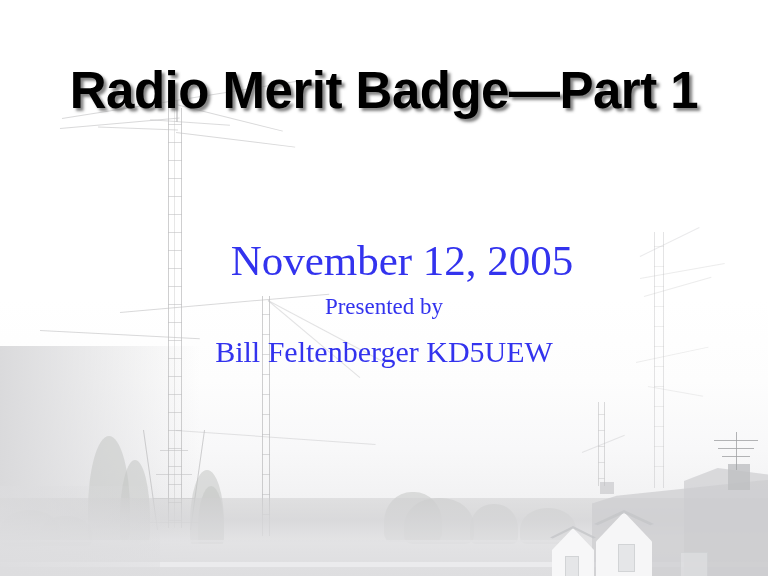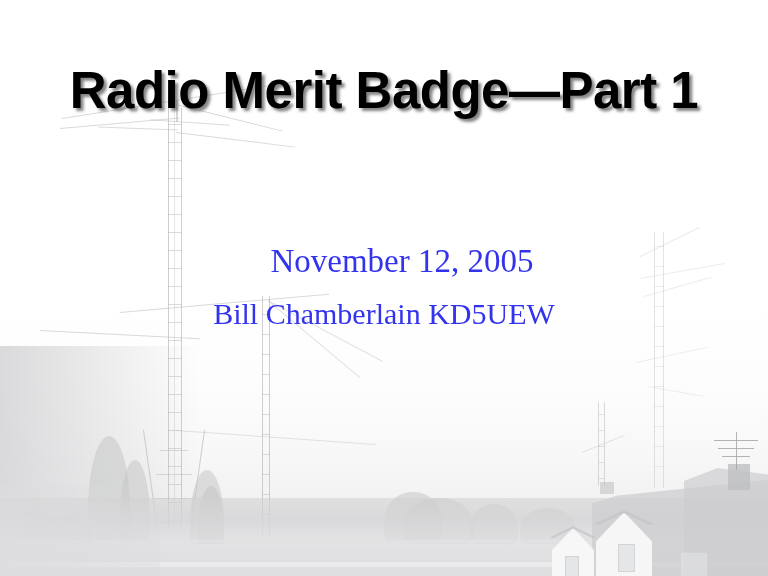--- a/index.html
+++ b/index.html
@@ -182,21 +182,21 @@
   }
   .subblock {
     position: absolute;
     left: 0; right: 0;
     top: 240px;
     text-align: center;
     font-family: "Liberation Serif", serif;
     color: #3333ee;
   }
   .line-date {
-    font-size: 33px;
+    font-size: 43px;
     line-height: 42px;
     margin-bottom: 10px;
     margin-left: 36px;
   }
   .line-presented {
     font-size: 23px;
     line-height: 30px;
     margin-bottom: 8px;
   }
   .line-name {
@@ -354,16 +354,17 @@
       </div>
     </div>
 
     <div class="bg-vignette-bl"></div>
   </div>
 
   <div class="title">Radio Merit Badge—Part 1</div>
 
   <div class="subblock">
     <div class="line-date">November 12, 2005</div>
-    <div class="line-name">Bill Chamberlain KD5UEW</div>
+    <div class="line-presented">Presented by</div>
+    <div class="line-name">Bill Feltenberger KD5UEW</div>
   </div>
 
 </div>
 
 </body></html>

